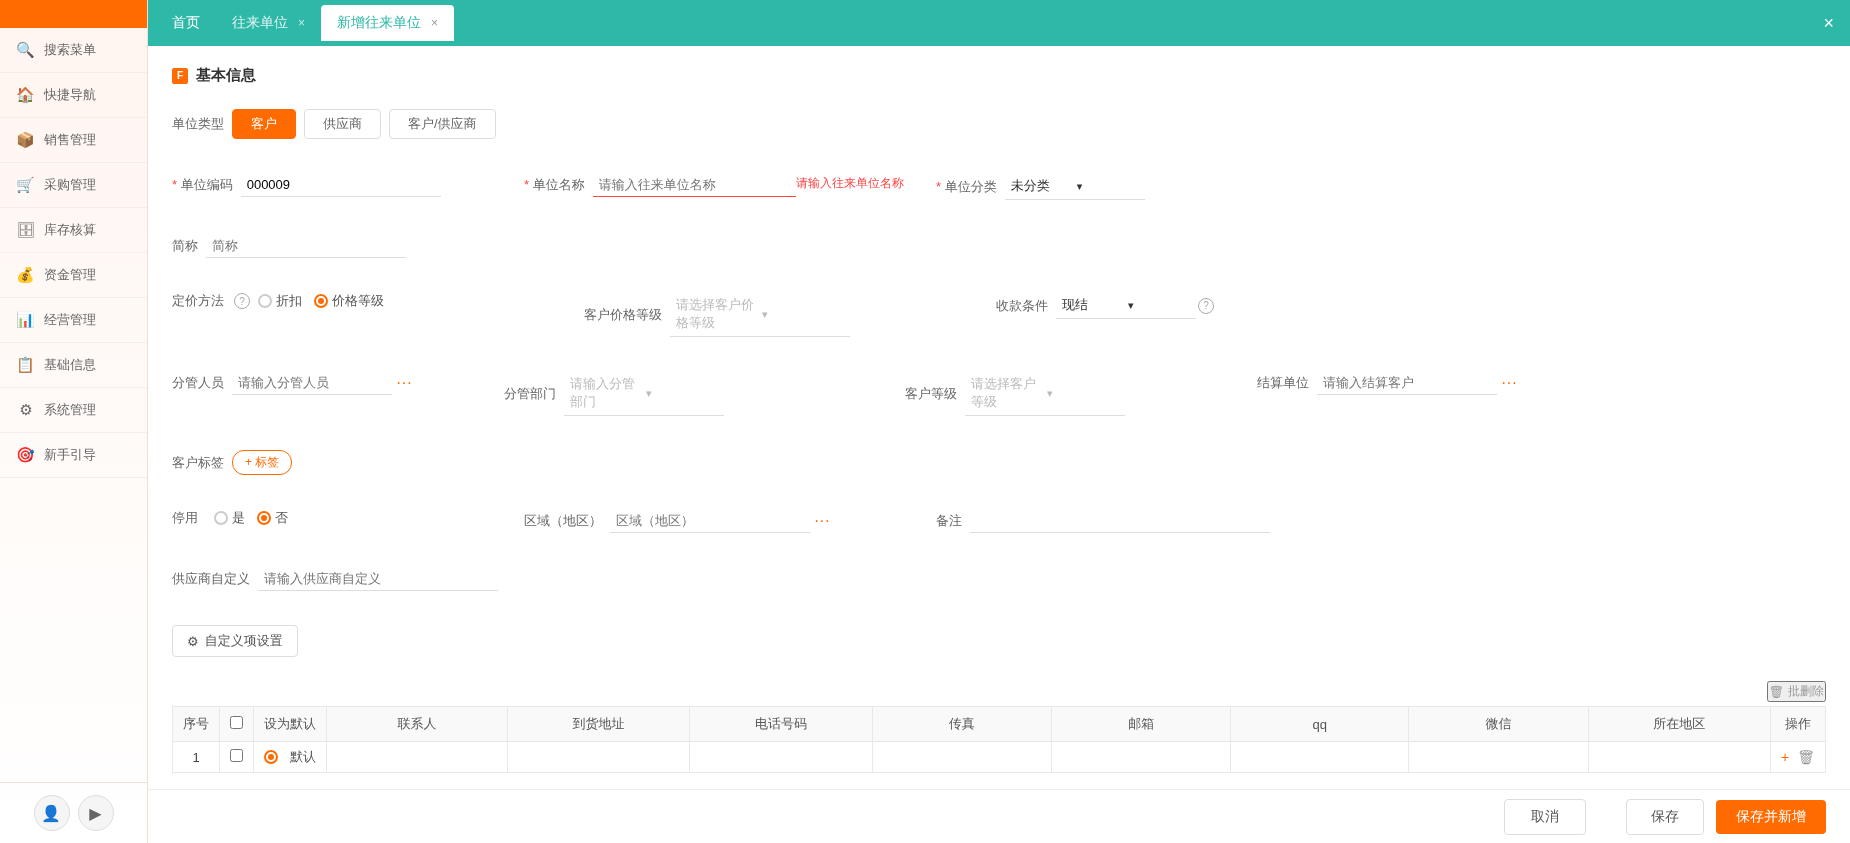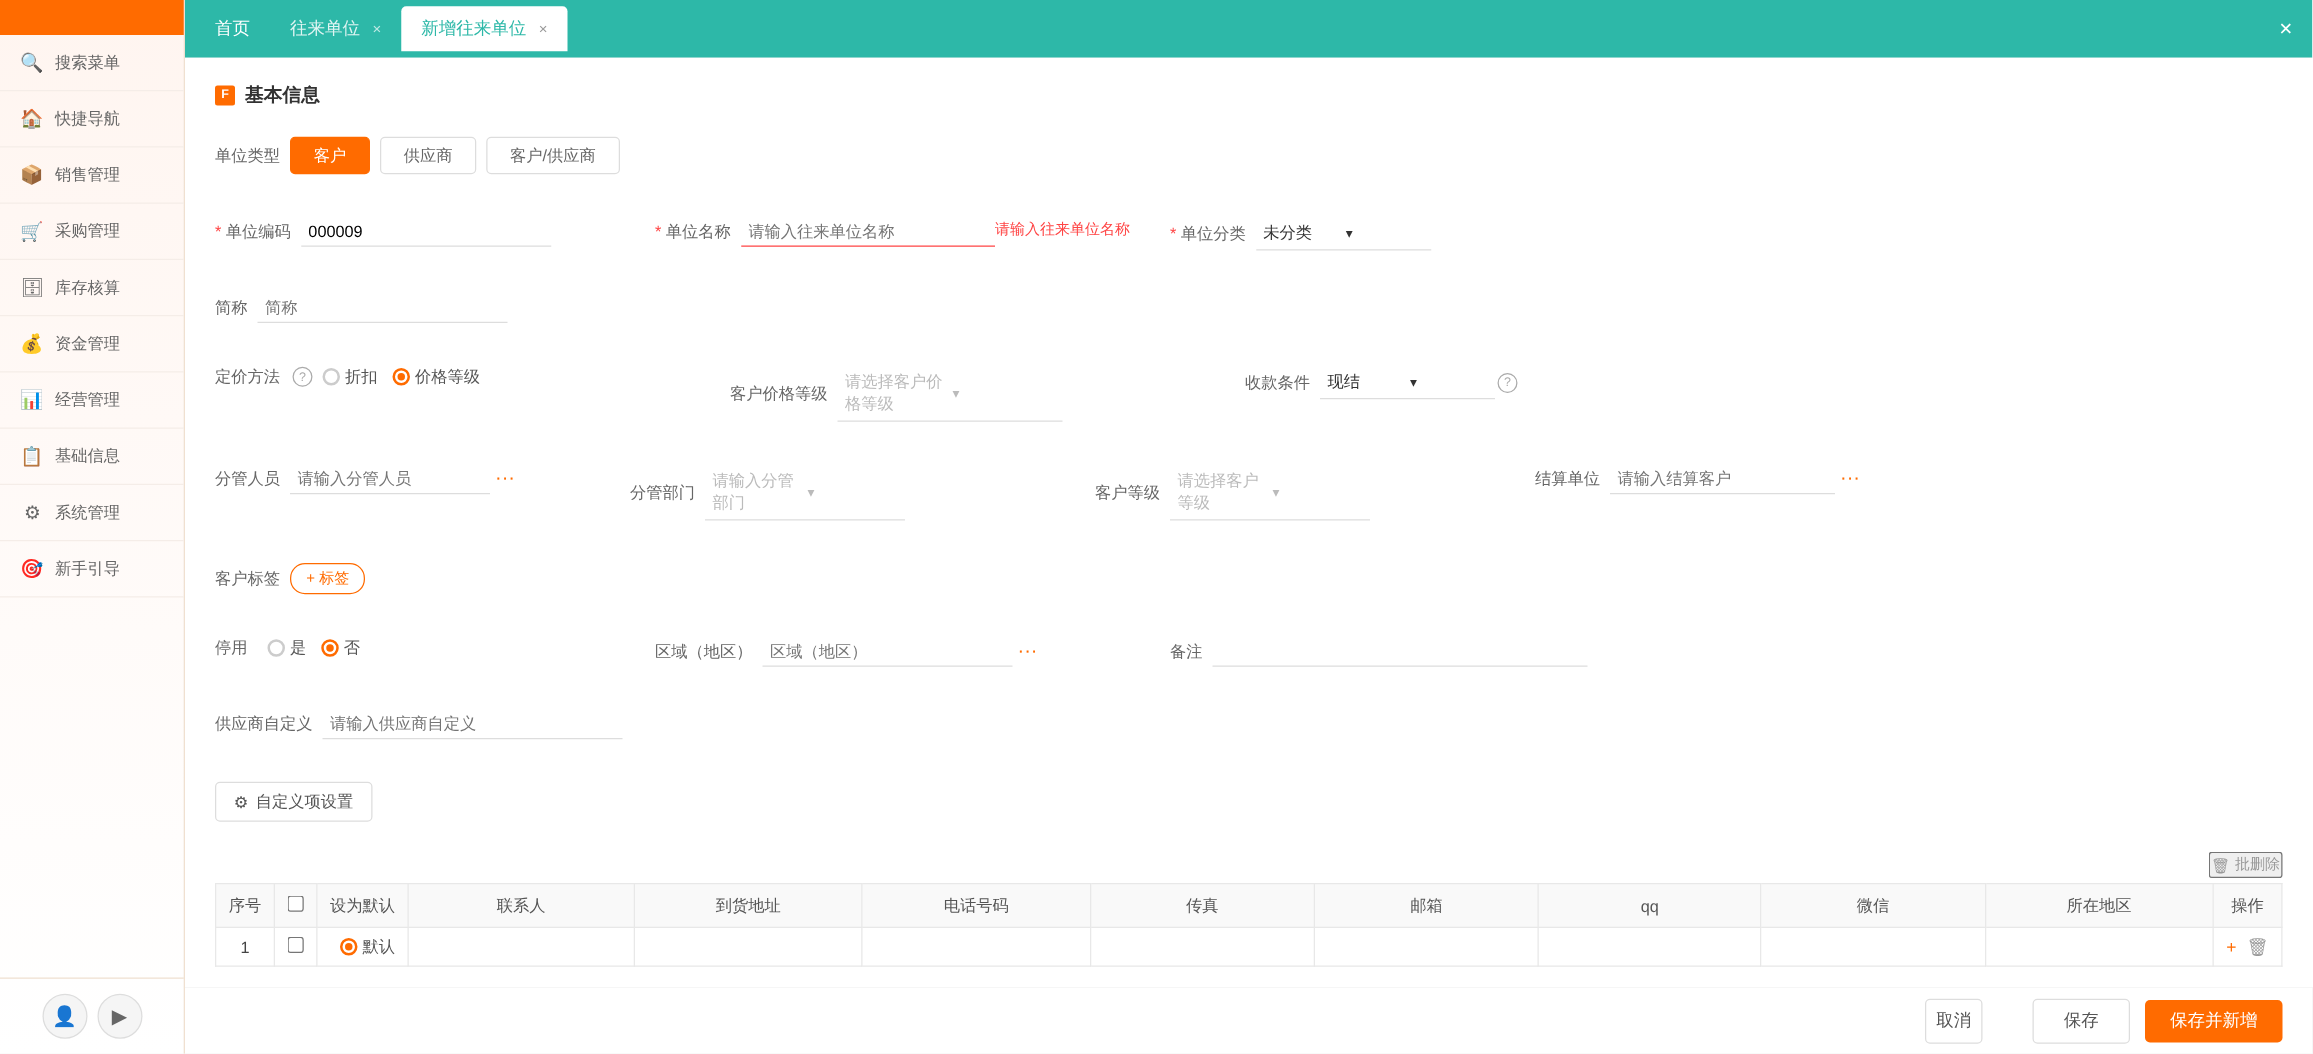--- a/index.html
+++ b/index.html
@@ -351,21 +351,21 @@
       background: white;
       border-top: 1px solid #eee;
       display: flex;
       align-items: center;
       justify-content: flex-end;
       padding: 0 24px;
       gap: 12px;
       flex-shrink: 0;
     }
     .btn-cancel {
-      padding: 8px 8px;
+      padding: 8px 26px;
       border: 1px solid #ddd;
       border-radius: 4px;
       background: white;
       color: #555;
       cursor: pointer;
       font-size: 14px;
     }
     .btn-save {
       padding: 8px 24px;
       border: 1px solid #ddd;
@@ -578,21 +578,21 @@
       </div>
       <div class="field-divider"></div>
       <div class="form-field" style="flex: 1; max-width: 340px;">
         <span class="form-label">分管部门</span>
         <div class="form-select" style="min-width: 160px;">
           <span>请输入分管部门</span>
           <span class="chevron">▾</span>
         </div>
       </div>
       <div class="field-divider"></div>
-      <div class="form-field" style="flex: 1; max-width: 320px;">
+      <div class="form-field" style="flex: 1; max-width: 320px; margin-left: 29px;">
         <span class="form-label">客户等级</span>
         <div class="form-select" style="min-width: 160px;">
           <span>请选择客户等级</span>
           <span class="chevron">▾</span>
         </div>
       </div>
       <div class="field-divider"></div>
       <div class="form-field" style="flex: 1;">
         <span class="form-label">结算单位</span>
         <input class="form-input" type="text" style="max-width: 180px;" placeholder="请输入结算客户">
@@ -670,21 +670,21 @@
             <th>微信</th>
             <th>所在地区</th>
             <th>操作</th>
           </tr>
         </thead>
         <tbody>
           <tr>
             <td>1</td>
             <td><input type="checkbox" style=""></td>
             <td>
-              <div class="radio-item" style="justify-content: flex-end;">
+              <div class="radio-item" style="justify-content: space-between;">
                 <span class="radio-circle selected"></span>
                 <span>默认</span>
               </div>
             </td>
             <td><input type="text" style="border: none; outline: none; width: 100%; font-size: 13px;"></td>
             <td><input type="text" style="border: none; outline: none; width: 100%; font-size: 13px;"></td>
             <td><input type="text" style="border: none; outline: none; width: 100%; font-size: 13px;"></td>
             <td><input type="text" style="border: none; outline: none; width: 100%; font-size: 13px;"></td>
             <td><input type="text" style="border: none; outline: none; width: 100%; font-size: 13px;"></td>
             <td><input type="text" style="border: none; outline: none; width: 100%; font-size: 13px;"></td>

